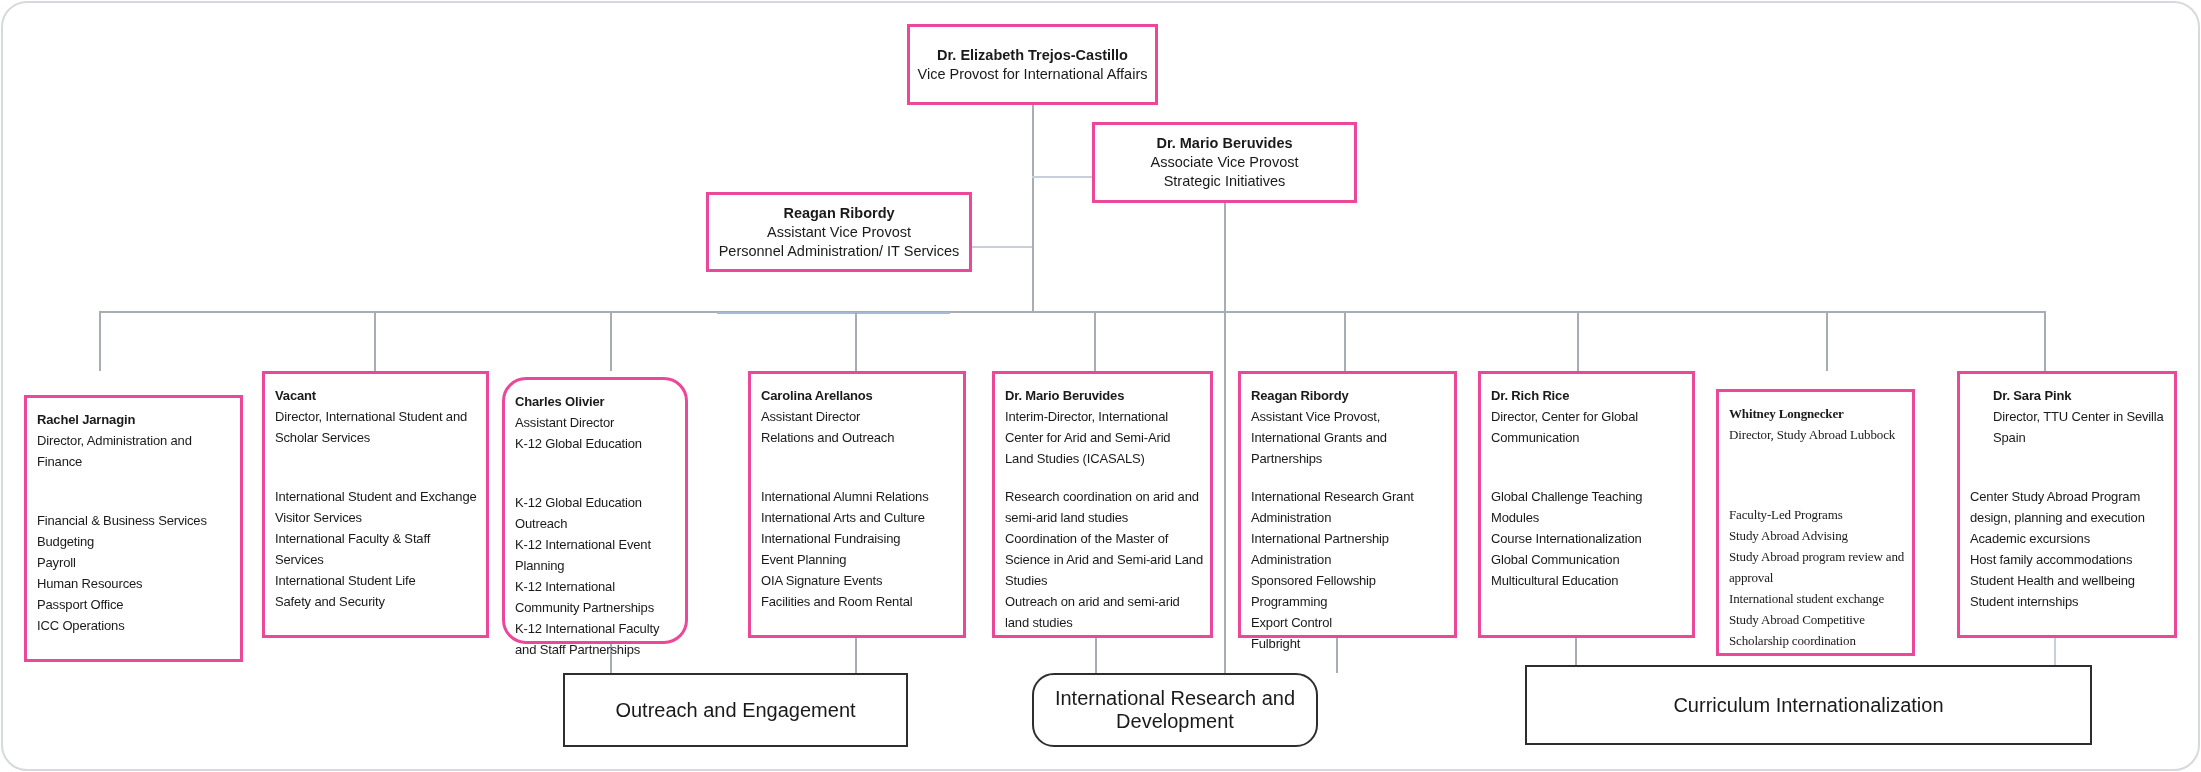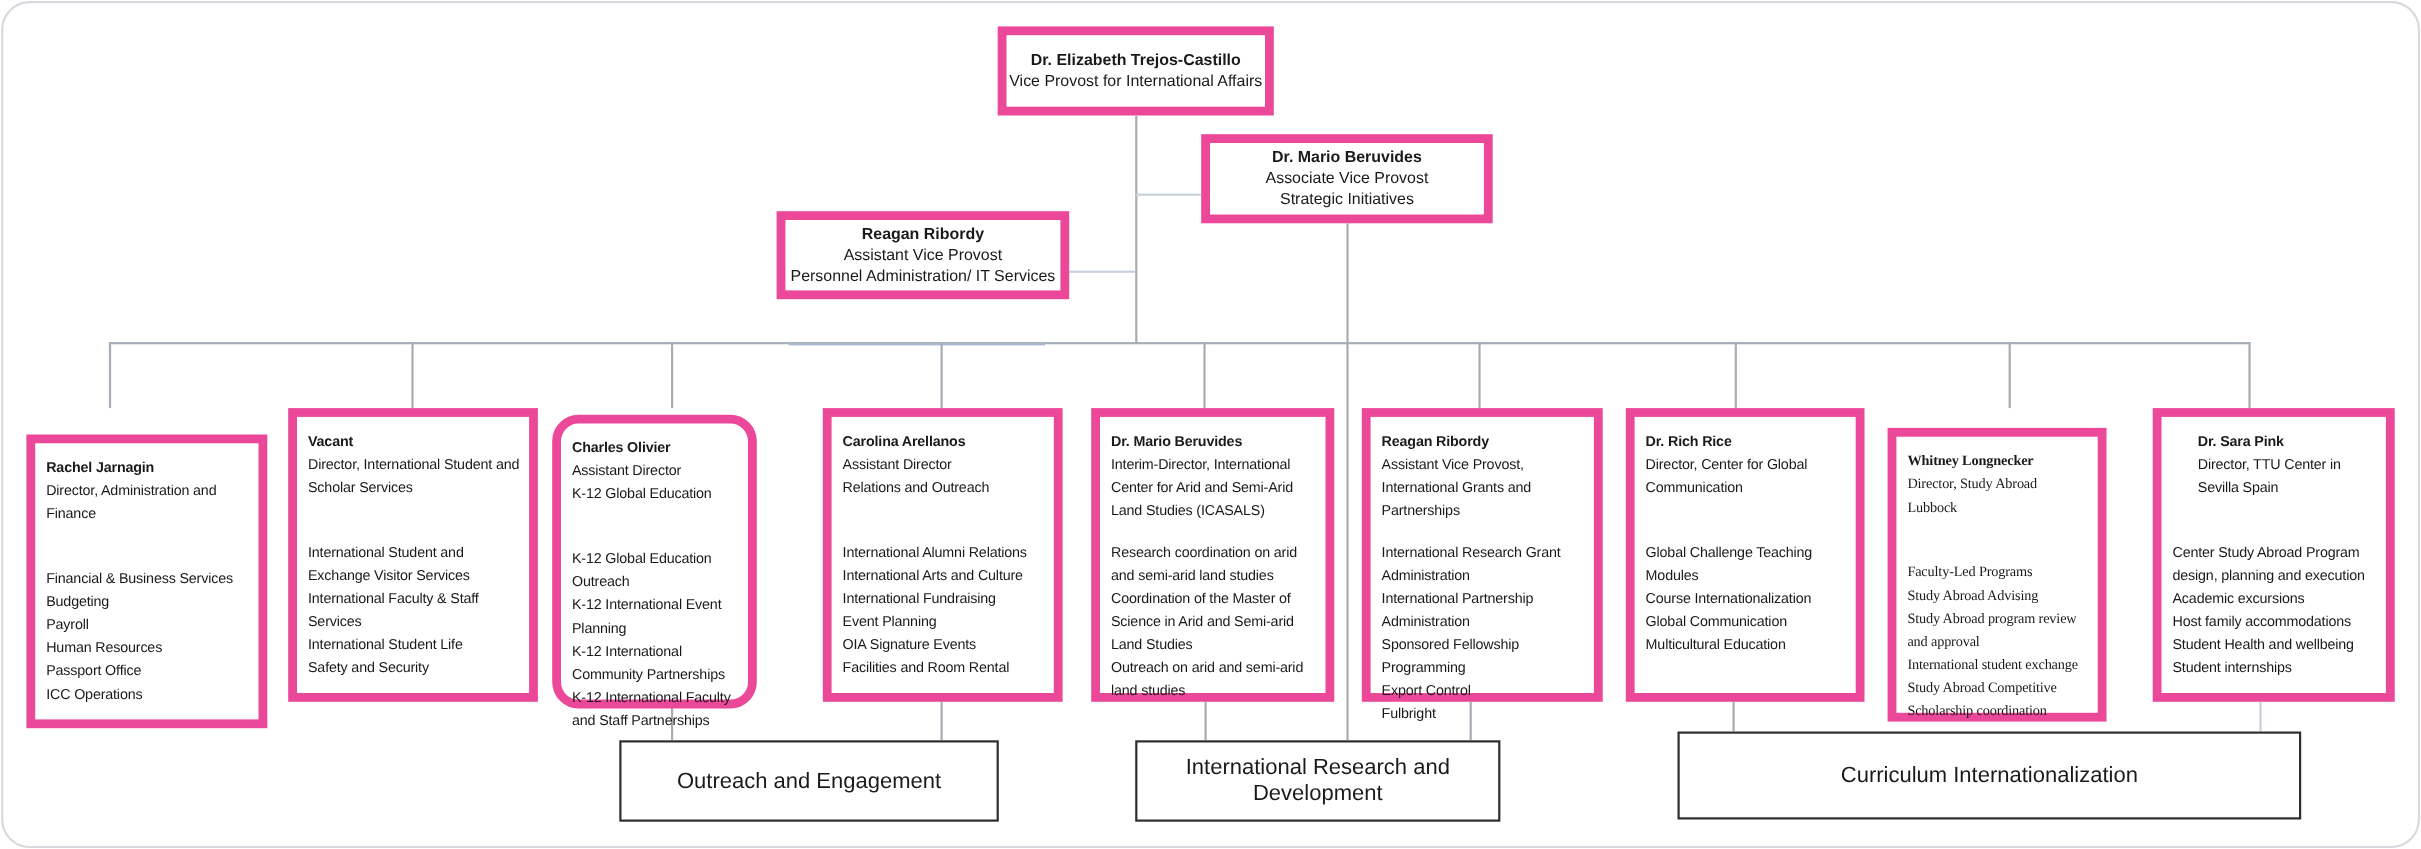--- a/index.html
+++ b/index.html
@@ -2,21 +2,21 @@
 <html><head>
 <meta charset="utf-8">
 <style>
   html,body{margin:0;padding:0;background:#ffffff;}
   body{font-family:"Liberation Sans",sans-serif;color:#1a1a1a;}
   #canvas{position:relative;width:2201px;height:772px;background:#ffffff;overflow:hidden;}
   .frame{position:absolute;left:1px;top:1px;right:1px;bottom:1px;border:2px solid #d6d9dd;border-radius:26px;pointer-events:none;}
   .conn{position:absolute;background:#a7adb5;}
   .conn-light{background:#c7d0da;}
   .conn-blue{background:#a9b8d4;}
-  .node{position:absolute;background:#fff;border:8px solid #ec4899;box-sizing:border-box;}
+  .node{position:absolute;background:#fff;border:3px solid #ec4899;box-sizing:border-box;}
   .topnode{display:flex;flex-direction:column;align-items:center;justify-content:center;text-align:center;font-size:14.5px;line-height:19px;}
   .topnode .name{font-weight:bold;}
   .topnode .title{white-space:pre-line;}
   .rownode{font-size:13px;line-height:21px;letter-spacing:-0.15px;padding:11px 8px 0 10px;}
   .rownode .name{font-weight:bold;}
   .rownode .title{white-space:pre-line;}
   .rownode .duties{position:absolute;top:112px;left:10px;right:6px;}
   .group{display:flex;align-items:center;justify-content:center;text-align:center;font-size:20px;border:2px solid #2e2e2e;}
 </style>
 </head>
@@ -167,19 +167,19 @@
       <div>Academic excursions</div>
       <div>Host family accommodations</div>
       <div>Student Health and wellbeing</div>
       <div>Student internships</div>
     </div>
   </div>
 
   <div class="node group" style="left:563px;top:673px;width:345px;height:74px;">
     <span>Outreach and Engagement</span>
   </div>
-  <div class="node group" style="left:1032px;top:673px;width:332px;height:74px;">
+  <div class="node group" style="left:1032px;top:673px;width:286px;height:74px;border-radius:22px;">
     <span>International Research and Development</span>
   </div>
   <div class="node group" style="left:1525px;top:665px;width:567px;height:80px;">
     <span>Curriculum Internationalization</span>
   </div>
 </div>
 
 </body></html>

